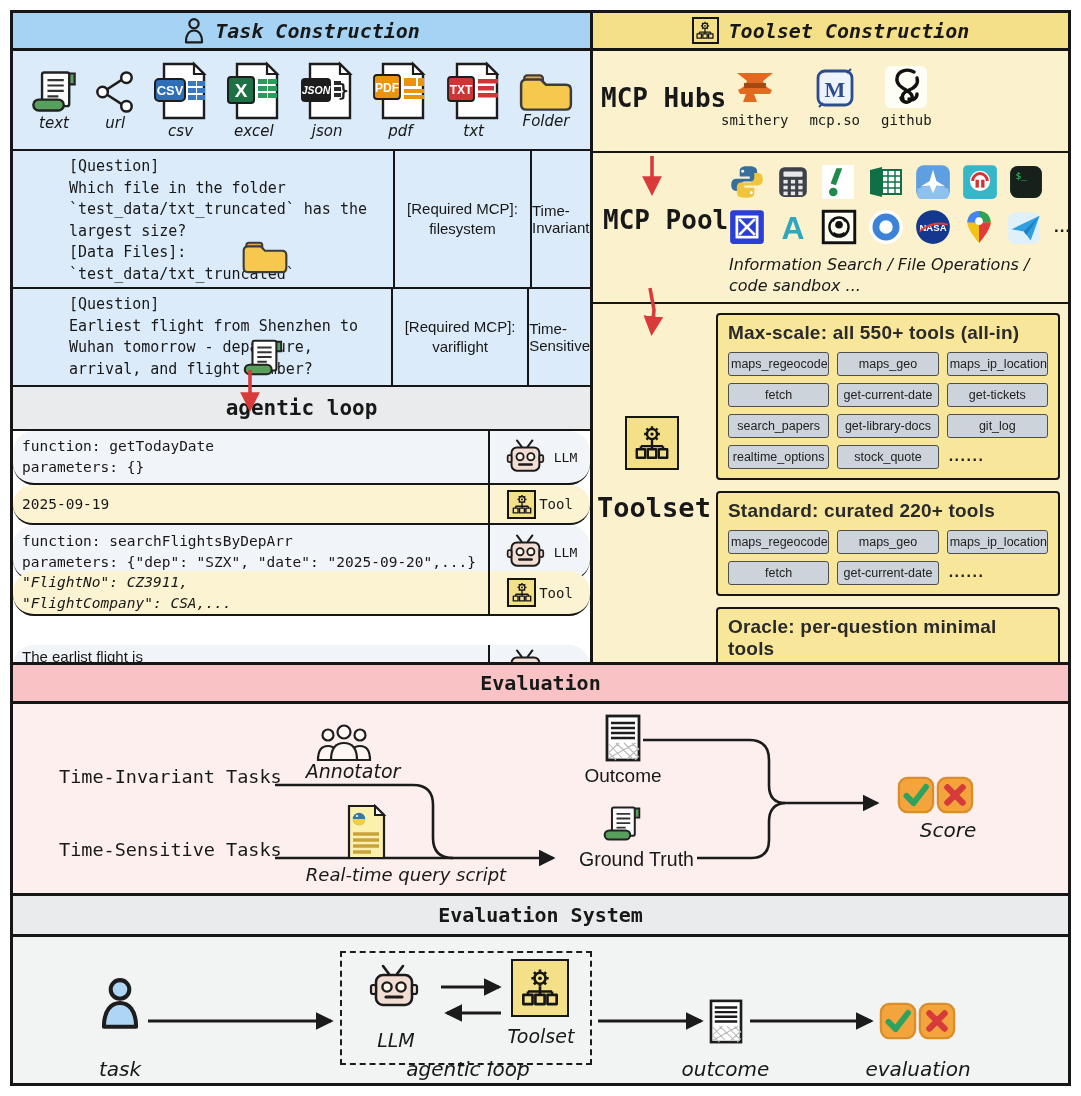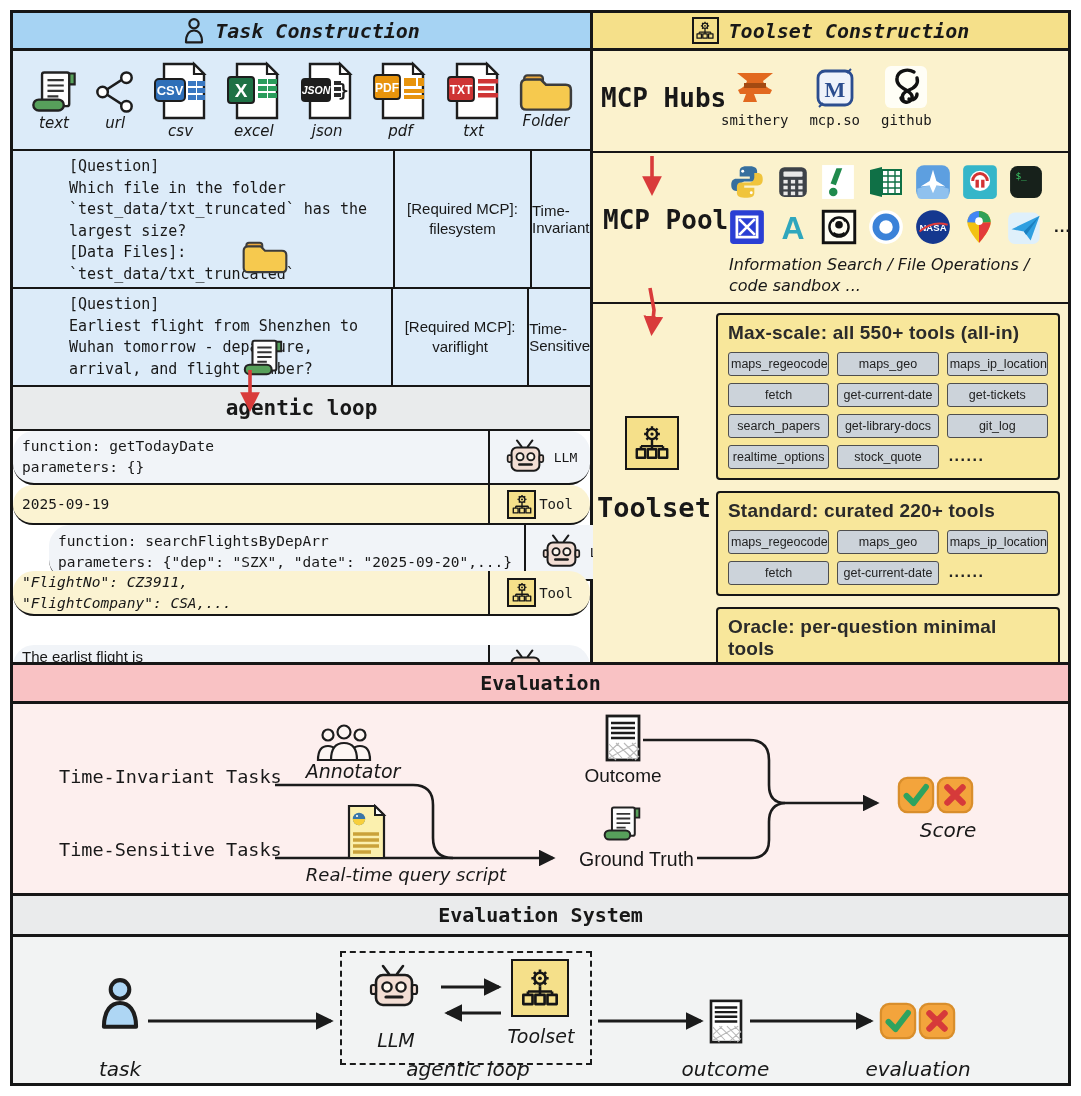--- a/index.html
+++ b/index.html
@@ -49,21 +49,21 @@
              display:flex;align-items:center;justify-content:center;
              font-family:"DejaVu Sans Mono",monospace;font-weight:700;font-size:21px;}
   .step{display:flex;border-bottom:2.5px solid #161616;border-radius:21px;}
   .step .stext{flex:1;box-sizing:border-box;border-right:2.5px solid #161616;display:flex;
                flex-direction:column;justify-content:center;padding:2px 9px;
                font-size:14.5px;line-height:21px;}
   .step .sactor{width:100px;display:flex;align-items:center;justify-content:center;gap:3px;}
   .actor-lbl{font-family:"DejaVu Sans Mono",monospace;font-size:13px;}
   .bg-llm{background:var(--step-llm-bg);}
   .bg-tool{background:var(--step-tool-bg);}
-  .s1{top:418px;height:54px;} .s2{top:472px;height:40px;} .s3{top:512px;height:56px;margin-left:36px;}
+  .s1{top:418px;height:54px;} .s2{top:472px;height:40px;} .s3{top:512px;height:56px;}
   .s4{top:558px;height:45px;} .s5{top:603px;height:46px;margin-top:29px;}
   .s5 .stext{font-family:"Liberation Sans",sans-serif;font-size:15px;}
 
   
   .hubs{top:38px;height:102px;background:var(--yellow-body);border-bottom:2.5px solid #161616;position:absolute;}
   .pool{top:140px;height:151px;background:var(--yellow-body);border-bottom:2.5px solid #161616;position:absolute;}
   .toolsetrow{top:291px;height:358px;background:var(--yellow-body);position:absolute;}
   .biglabel{position:absolute;font-family:"DejaVu Sans Mono",monospace;font-weight:700;font-size:26px;}
   .hub-items{position:absolute;left:128px;top:14px;display:flex;gap:21px;}
   .hub{display:flex;flex-direction:column;align-items:center;}

